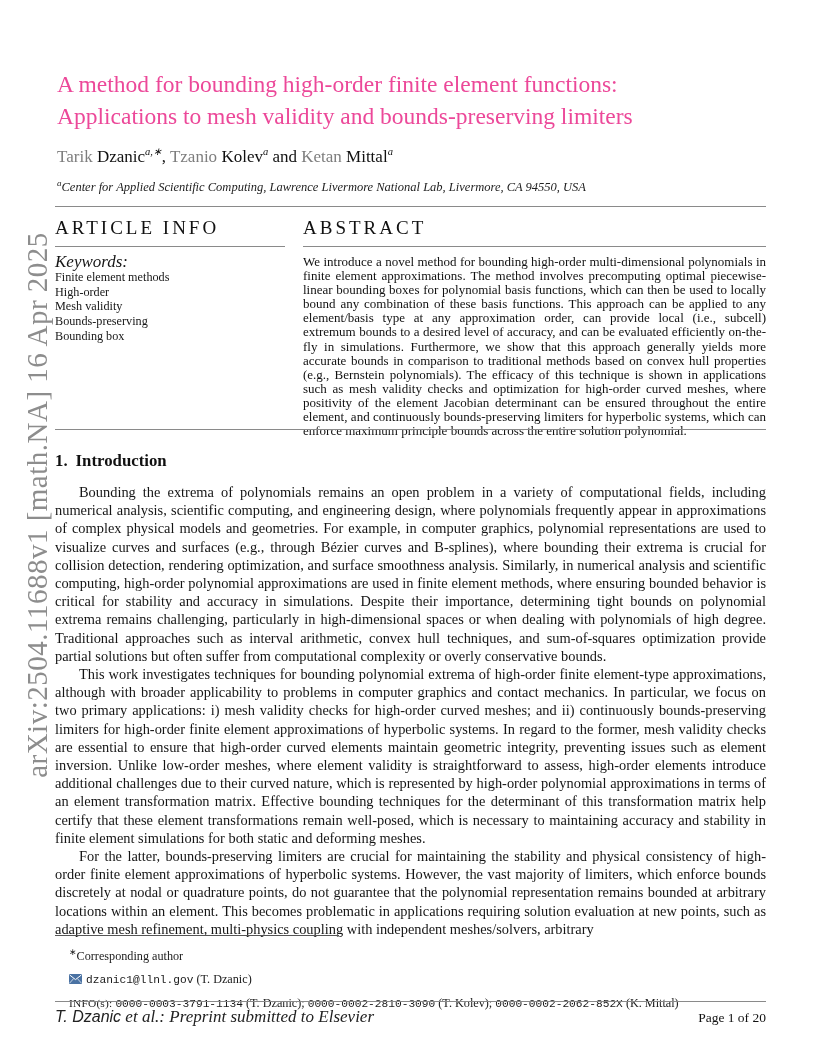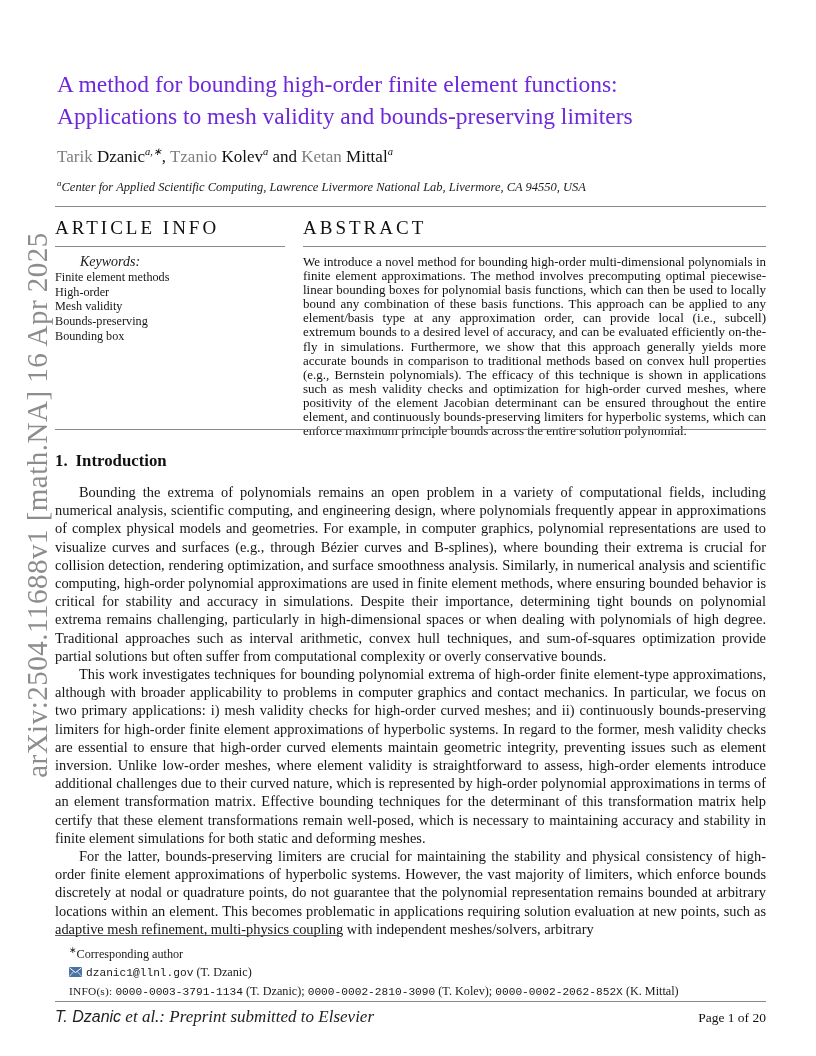--- a/index.html
+++ b/index.html
@@ -10,49 +10,49 @@
     font-family:"Liberation Serif", serif; color:#161616;
   }
   
   .watermark {
     position:absolute; left:37px; top:505px;
     transform:translate(-50%,-50%) rotate(-90deg);
     white-space:nowrap; font-size:29px; color:#8d8d8d; letter-spacing:0.5px;
   }
   
   .header { position:absolute; top:69px; left:57px; width:710px; }
-  .title { margin:0; font-weight:normal; font-size:23.5px; line-height:31.5px; color:#6d28d9; }
+  .title { margin:0; font-weight:normal; font-size:23.5px; line-height:31.5px; color:#ec4899; }
   .authors { margin-top:13px; font-size:17px; color:#111; }
   .authors .first-name { color:#7d7d7d; }
   .authors .last-name { color:#111; }
   .authors sup { font-size:10.5px; font-style:italic; }
   .affiliation { margin-top:11px; font-style:italic; font-size:12.5px; color:#222; }
   .affiliation sup { font-size:9px; }
   
   .rule-full { position:absolute; left:55px; width:711px; border-top:1.4px solid #8a8a8a; }
   .rule-top { top:206px; }
   .rule-mid { top:429px; }
   
   .cols { position:absolute; top:217px; left:55px; width:711px; display:flex; gap:18px; }
   .col-left { width:230px; flex:0 0 230px; }
   .col-right { flex:1; }
   .col-heading { font-size:19px; letter-spacing:3px; color:#111; }
   .col-rule { border-top:1.2px solid #8a8a8a; margin-top:7px; margin-bottom:8px; }
-  .kw-label { font-style:italic; font-size:14px; line-height:14.8px;margin-left:25px; }
+  .kw-label { font-style:italic; font-size:17px; line-height:14.8px; }
   .kw { font-size:12.2px; line-height:14.8px; }
   .abstract-text { margin:0; font-size:13px; line-height:14.1px; text-align:justify; color:#111; }
   
   .intro { position:absolute; top:451px; left:55px; width:711px; }
   .section-heading { margin:0 0 12px 0; font-size:16.8px; font-weight:bold; color:#111; }
   .section-heading .sec-num { margin-right:8px; }
   .body-par { margin:0; font-size:14.4px; line-height:18.2px; text-align:justify; text-indent:24px; color:#151515; }
   
   .footnote { position:absolute; top:935px; left:55px; width:711px; font-size:12.2px; color:#1a1a1a; }
   .fn-rule { width:284px; border-top:1.1px solid #555; margin-bottom:5px; }
-  .fn-line { padding-left:14px; line-height:18px; }
+  .fn-line { padding-left:14px; line-height:23px; }
   .fn-line sup { font-size:9px; }
   .mono { font-family:"Liberation Mono", monospace; font-size:11.2px; }
   .orcid-label { font-size:11.4px; letter-spacing:0.2px; margin-right:3px; }
   .mail-icon { display:inline-block; vertical-align:-1px; margin-right:4px; }
   
   .footer {
     position:absolute; top:1001px; left:55px; width:711px;
     border-top:1.4px solid #8a8a8a; padding-top:5px;
     display:flex; justify-content:space-between; align-items:baseline;
   }

